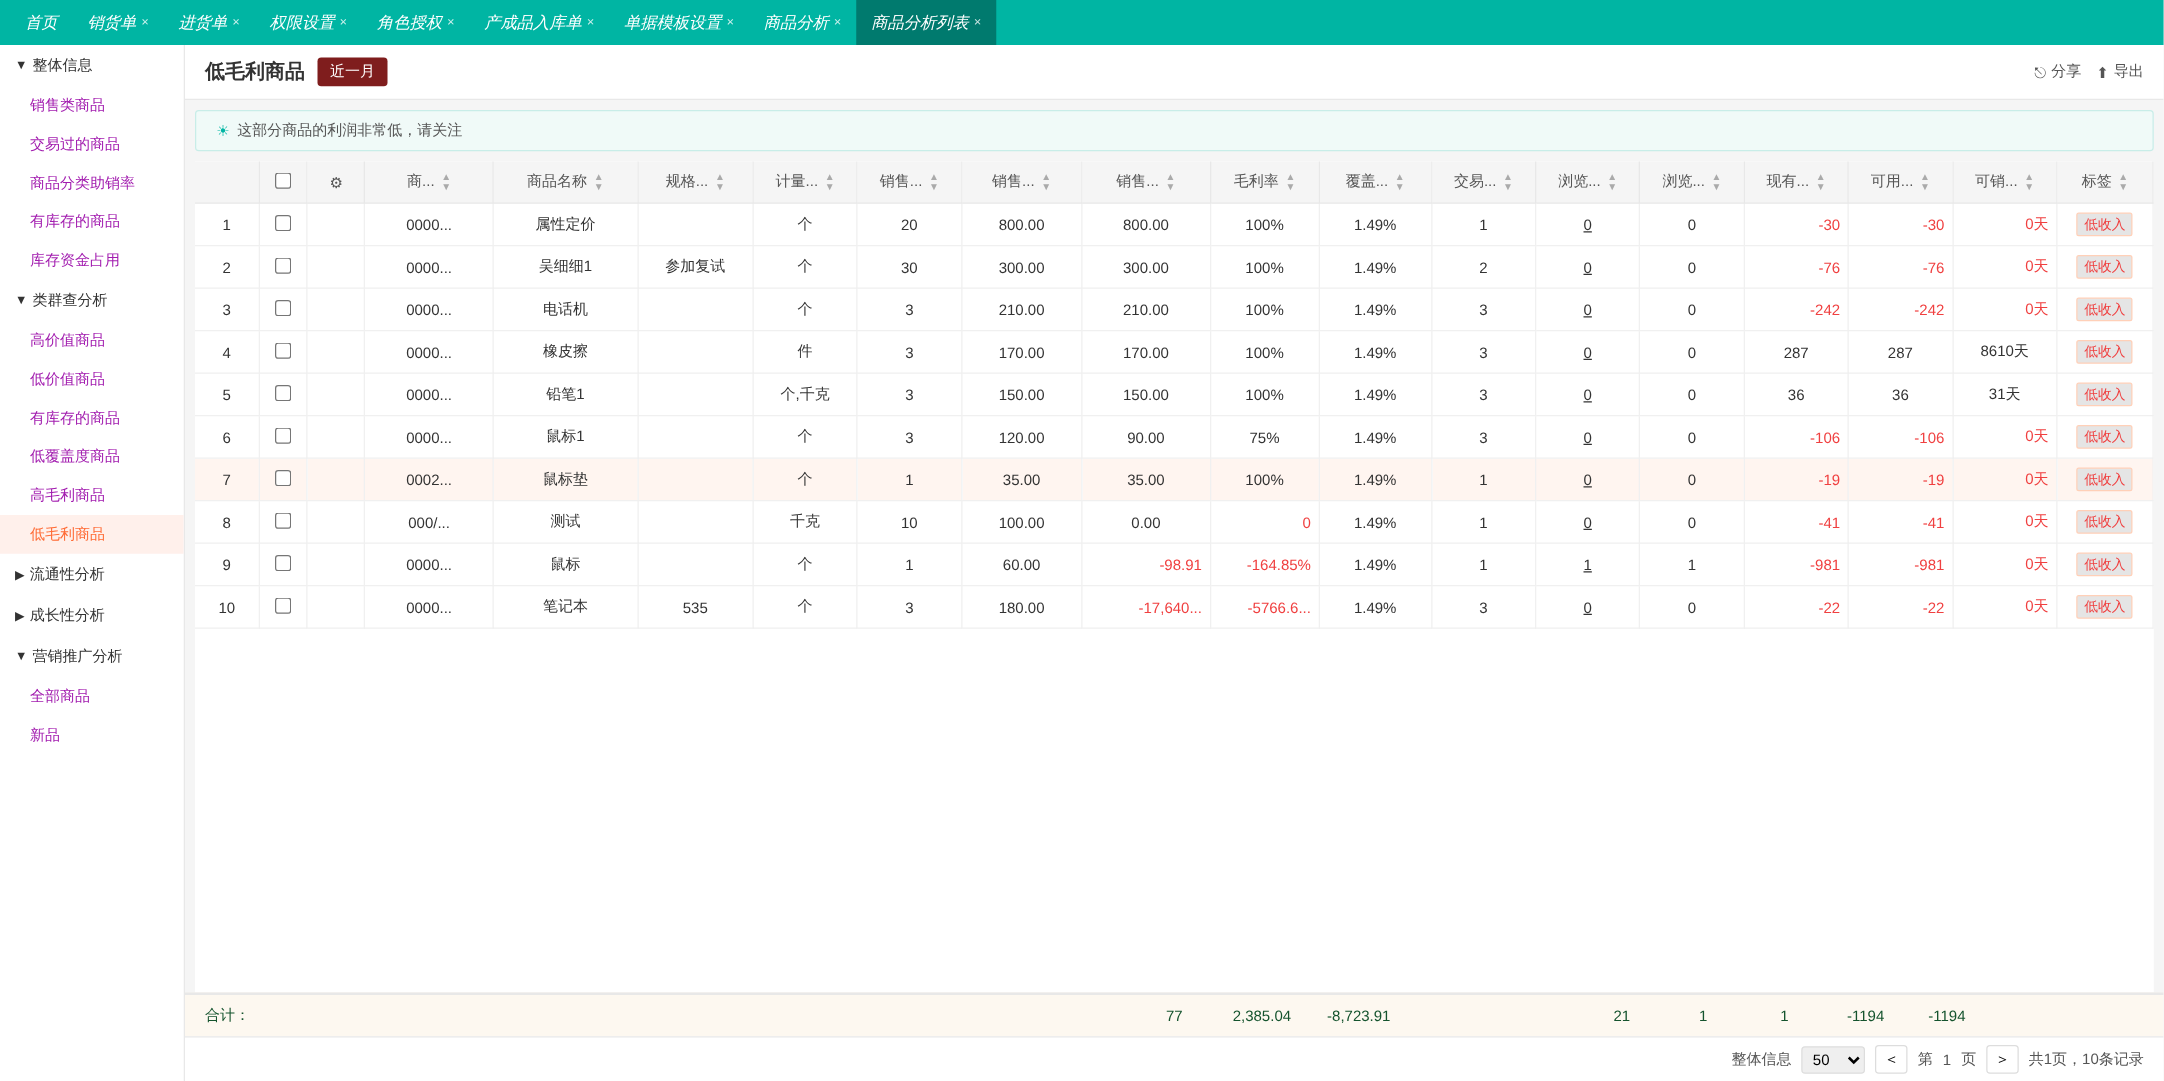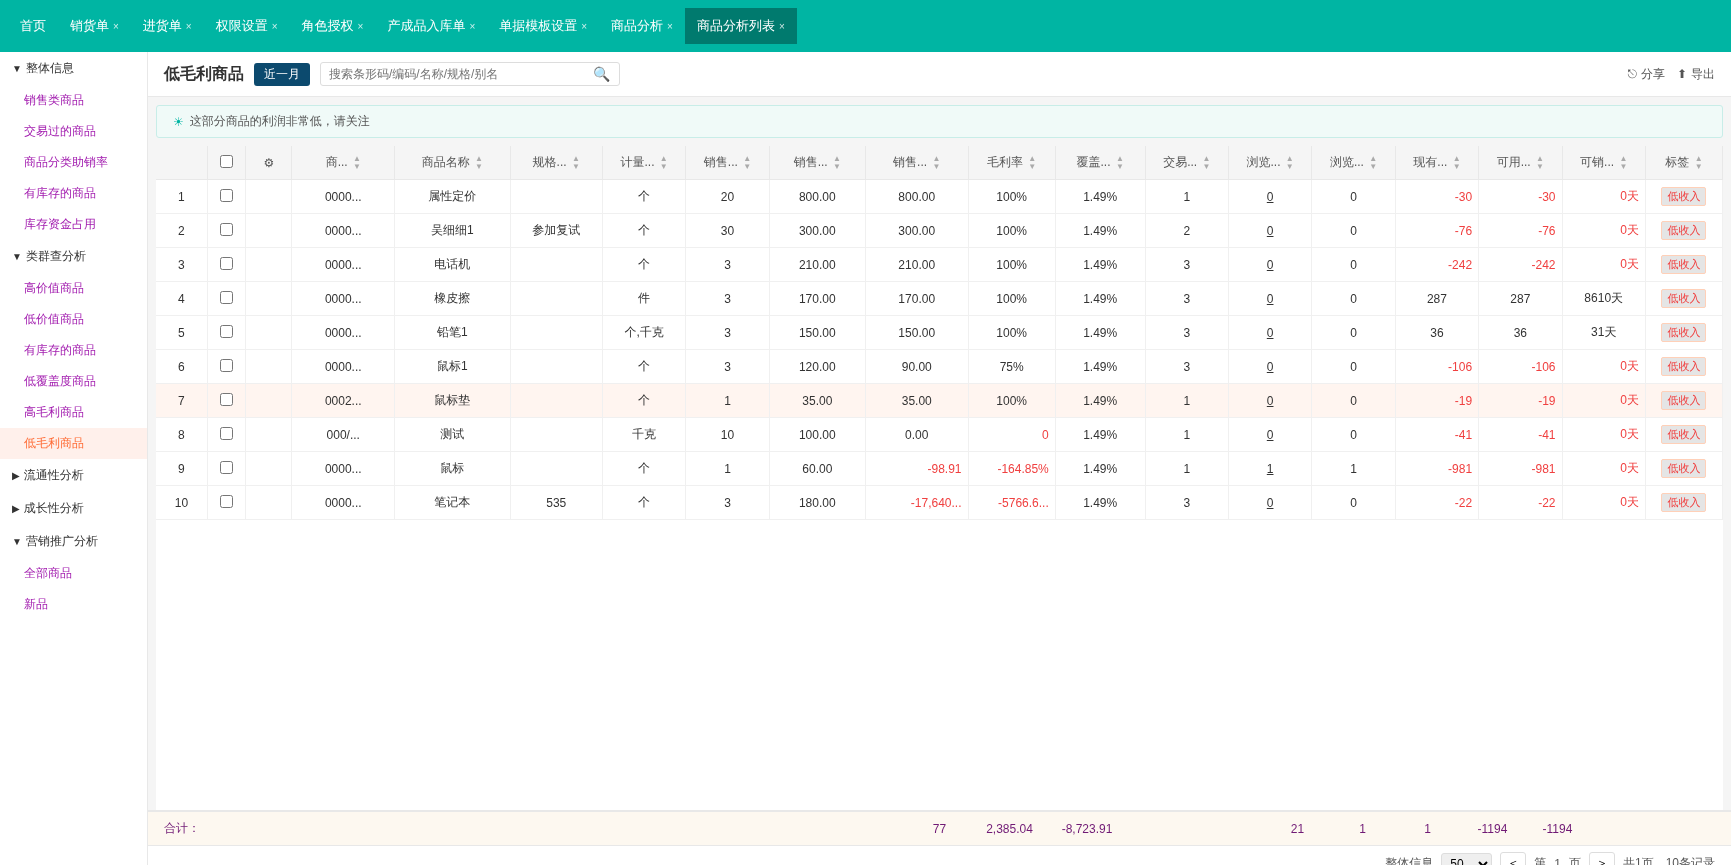--- a/index.html
+++ b/index.html
@@ -3,22 +3,23 @@
   <meta charset="utf-8">
   <style>
     * { box-sizing: border-box; margin: 0; padding: 0; }
     body { font-family: "Microsoft YaHei", Arial, sans-serif; font-size: 12px; background: #f5f5f5; }
 
     
     .top-nav {
       background: #00b5a3;
       display: flex;
       align-items: center;
-      height: 52px;
+      height: 36px;
       padding: 4px 8px;
+      font-style: italic;
     }
     .nav-item {
       color: #fff;
       padding: 0 12px;
       height: 36px;
       display: flex;
       align-items: center;
       cursor: pointer;
       font-size: 13px;
       white-space: nowrap;
@@ -89,21 +90,21 @@
       align-items: center;
       border-bottom: 1px solid #e8e8e8;
     }
     .page-title {
       font-size: 16px;
       font-weight: bold;
       color: #333;
       margin-right: 10px;
     }
     .period-btn {
-      background: #0c4a6e;
+      background: #7f1d1d;
       color: #fff;
       border: none;
       border-radius: 3px;
       padding: 3px 10px;
       font-size: 12px;
       cursor: pointer;
       margin-right: 10px;
     }
     .search-box {
       display: flex;
@@ -218,21 +219,21 @@
     }
 
     
     .table-footer {
       background: #fdf8f0;
       border-top: 2px solid #e8e8e8;
       display: flex;
       align-items: center;
       padding: 8px 16px;
       font-size: 12px;
-      color: #701a75;
+      color: #14532d;
     }
 
     
     .pagination {
       background: #fff;
       border-top: 1px solid #e8e8e8;
       padding: 6px 16px;
       display: flex;
       align-items: center;
       justify-content: flex-end;
@@ -362,24 +363,20 @@
       <div class="sidebar-item">全部商品</div>
       <div class="sidebar-item">新品</div>
     </div>
   </div>
 
   <div class="content">
 
     <div class="page-header">
       <span class="page-title">低毛利商品</span>
       <button class="period-btn">近一月</button>
-      <div class="search-box">
-        <input type="text" placeholder="搜索条形码/编码/名称/规格/别名" style="">
-        <span class="search-icon">🔍</span>
-      </div>
       <div class="header-actions">
         <div class="action-btn">
           <span>⎋</span>
           <span>分享</span>
         </div>
         <div class="action-btn">
           <span>⬆</span>
           <span>导出</span>
         </div>
       </div>

